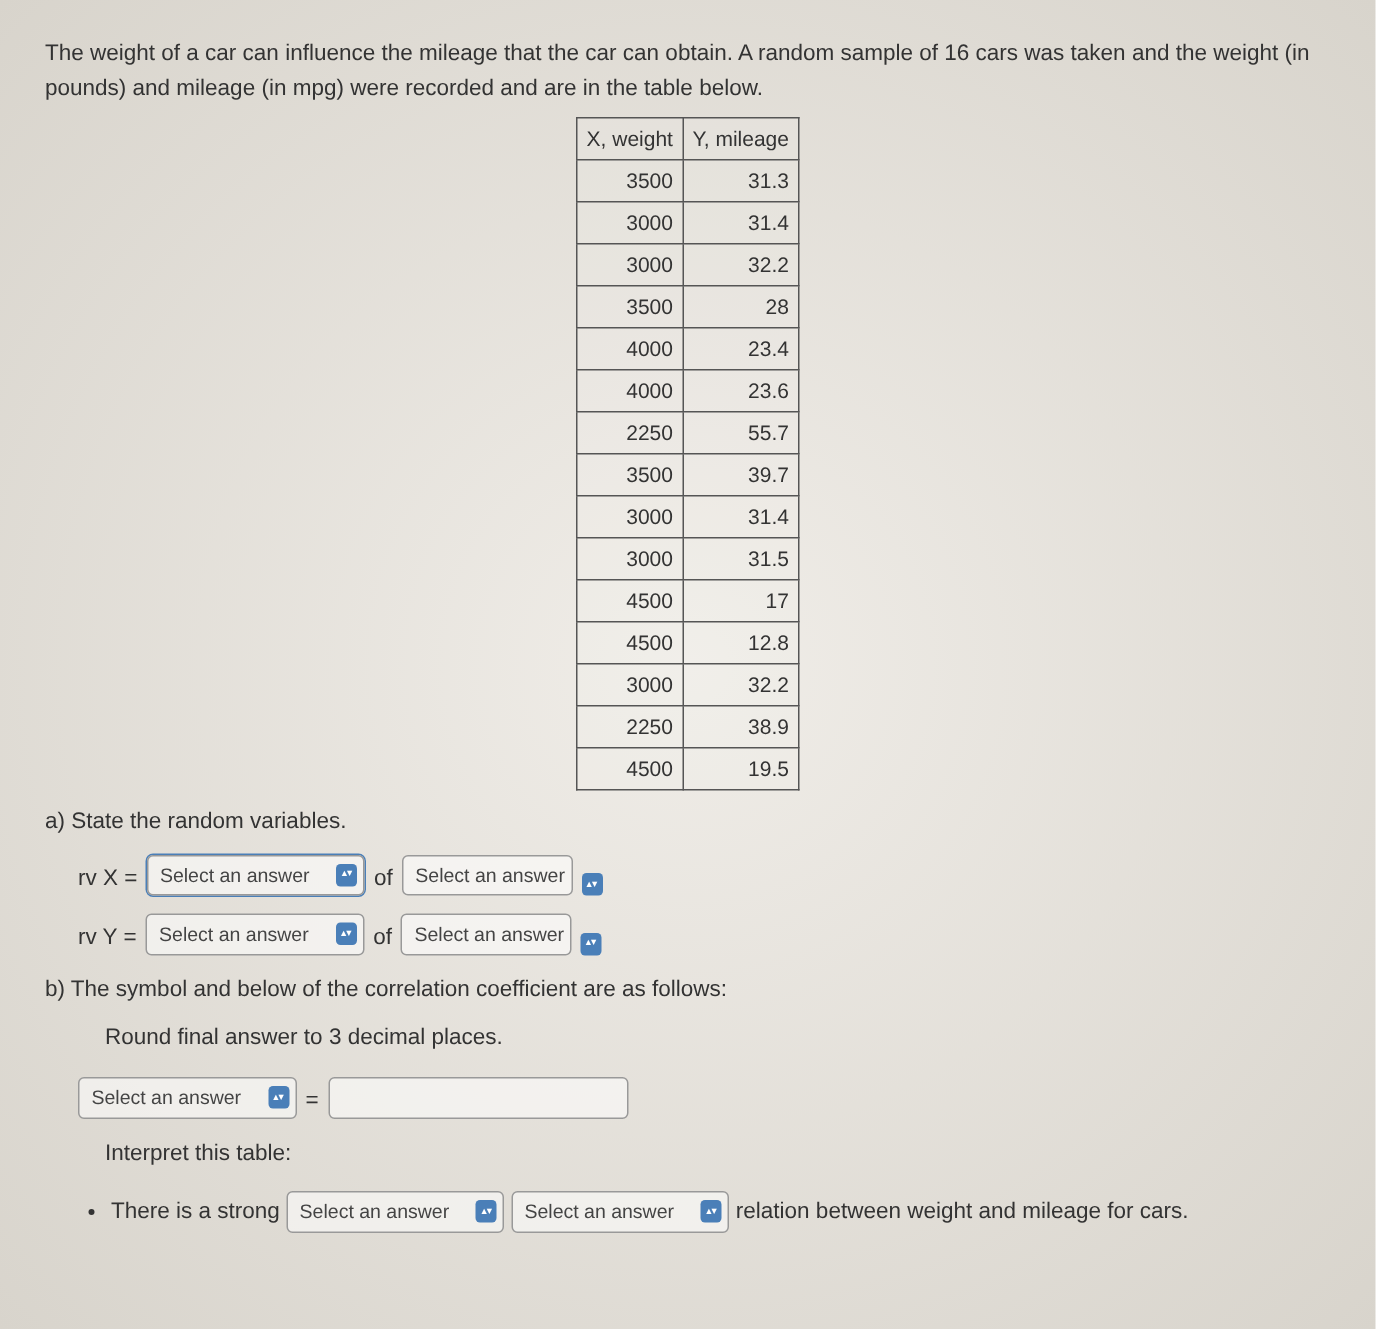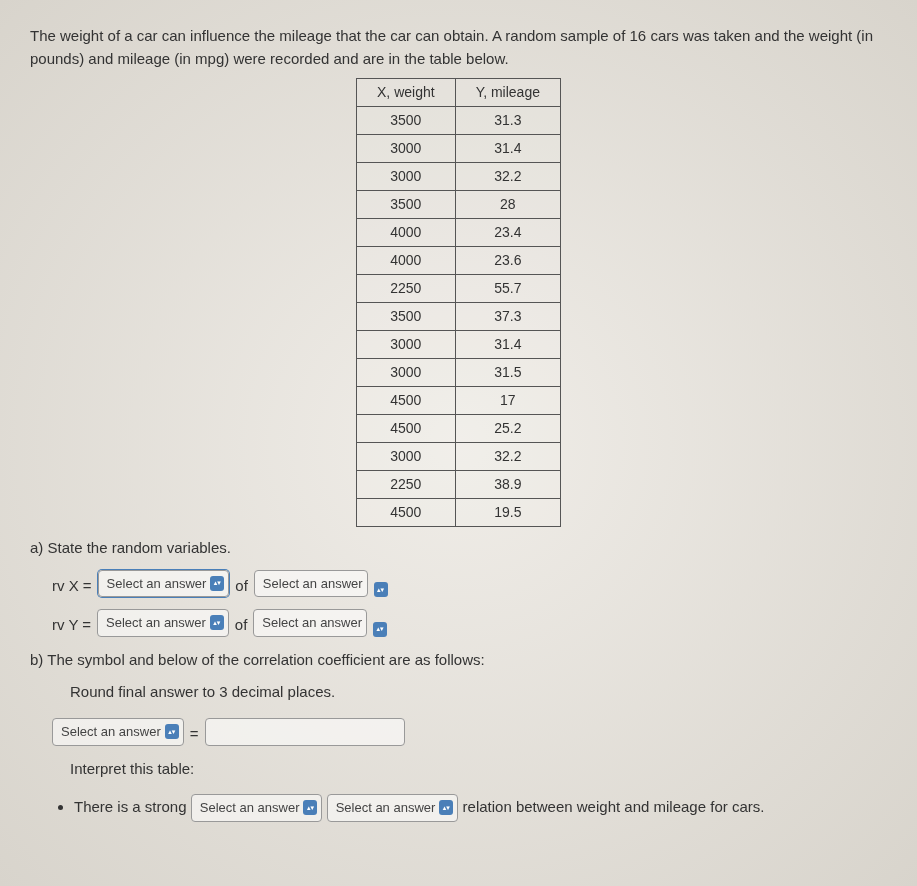--- a/index.html
+++ b/index.html
@@ -20,22 +20,22 @@
     .problem-text {
       margin-bottom: 8px;
     }
     .data-table {
       margin: 0 auto 10px auto;
       border-collapse: collapse;
       background: rgba(255,255,255,0.1);
     }
     .data-table th, .data-table td {
       border: 1px solid #555;
-      padding: 3px 20px;
-      text-align: center;
+      padding: 3px 6px;
+      text-align: right;
       font-size: 14px;
       font-weight: normal;
     }
     .data-table th {
       font-weight: normal;
     }
     .section-label {
       margin-top: 6px;
       margin-bottom: 10px;
     }
@@ -48,21 +48,21 @@
     }
     .select-box {
       display: inline-flex;
       align-items: center;
       background: rgba(255,255,255,0.55);
       border: 1px solid #999;
       border-radius: 4px;
       padding: 3px 4px 3px 8px;
       font-size: 13px;
       color: #444;
-      gap: 4px;
+      gap: 18px;
     }
     .select-box.highlighted {
       box-shadow: 0 0 0 1px #4a7fb8;
     }
     .stepper-icon {
       display: inline-flex;
       flex-direction: column;
       background: #4a7fb8;
       border-radius: 3px;
       width: 14px;
@@ -133,37 +133,37 @@
       <tr>
         <td>4000</td>
         <td>23.6</td>
       </tr>
       <tr>
         <td>2250</td>
         <td>55.7</td>
       </tr>
       <tr>
         <td>3500</td>
-        <td>37.3</td>
+        <td>39.7</td>
       </tr>
       <tr>
         <td>3000</td>
         <td>31.4</td>
       </tr>
       <tr>
         <td>3000</td>
         <td>31.5</td>
       </tr>
       <tr>
         <td>4500</td>
         <td>17</td>
       </tr>
       <tr>
         <td>4500</td>
-        <td>25.2</td>
+        <td>12.8</td>
       </tr>
       <tr>
         <td>3000</td>
         <td>32.2</td>
       </tr>
       <tr>
         <td>2250</td>
         <td>38.9</td>
       </tr>
       <tr>

